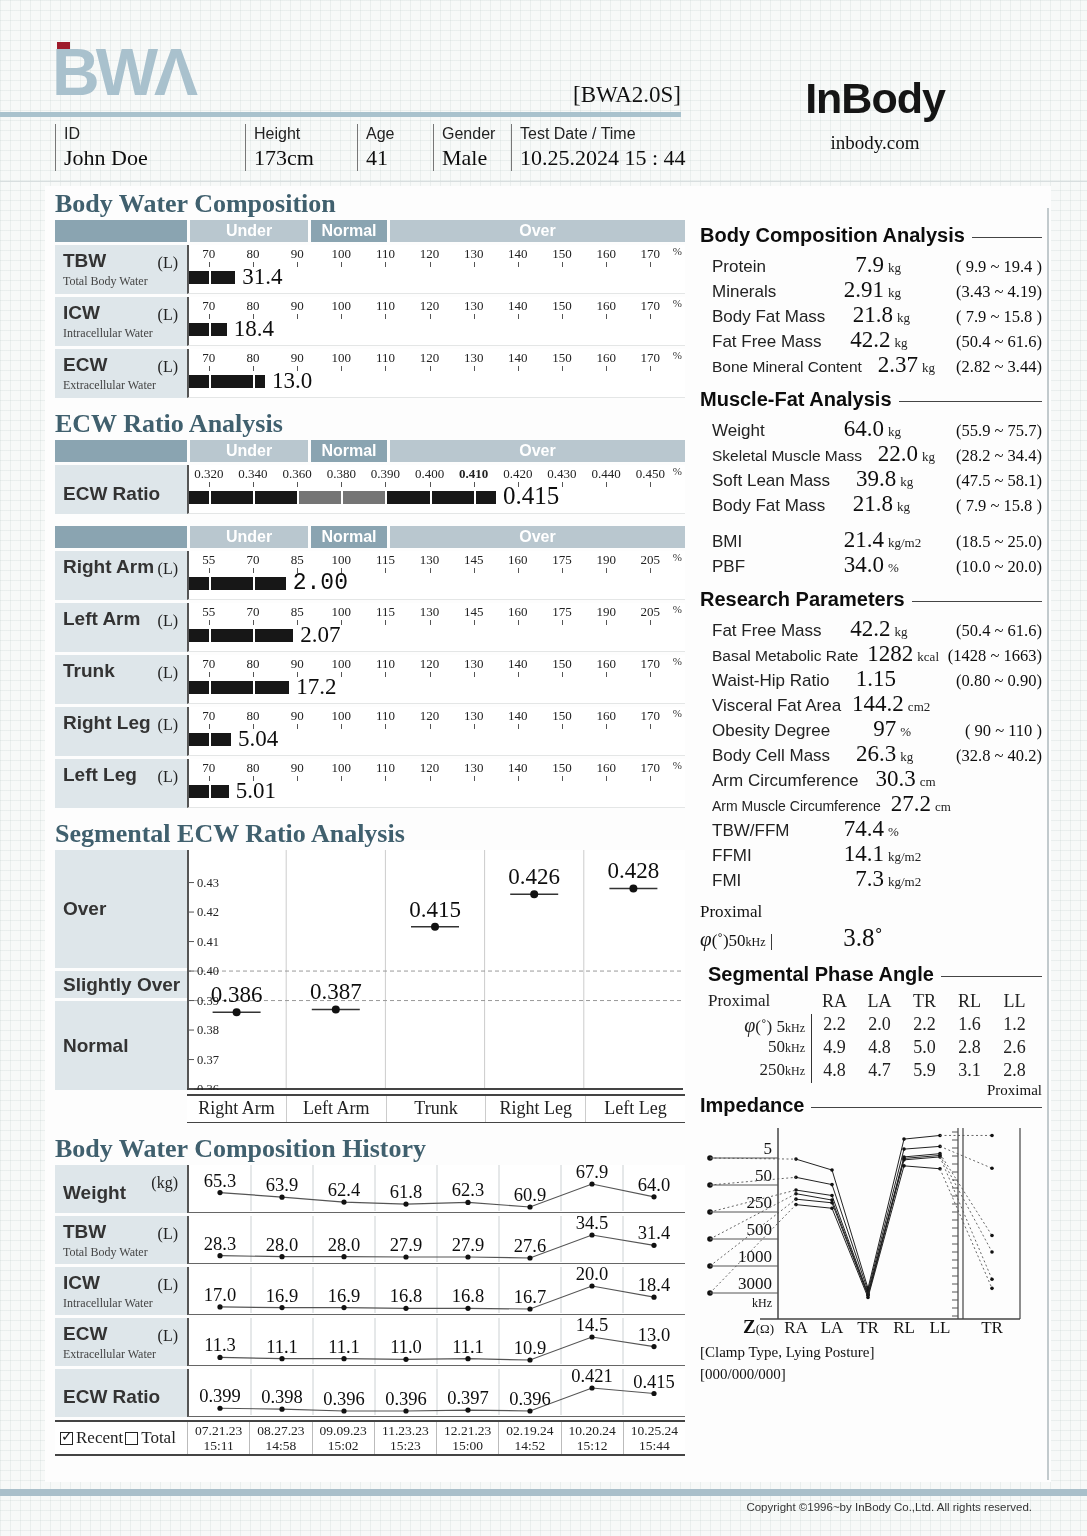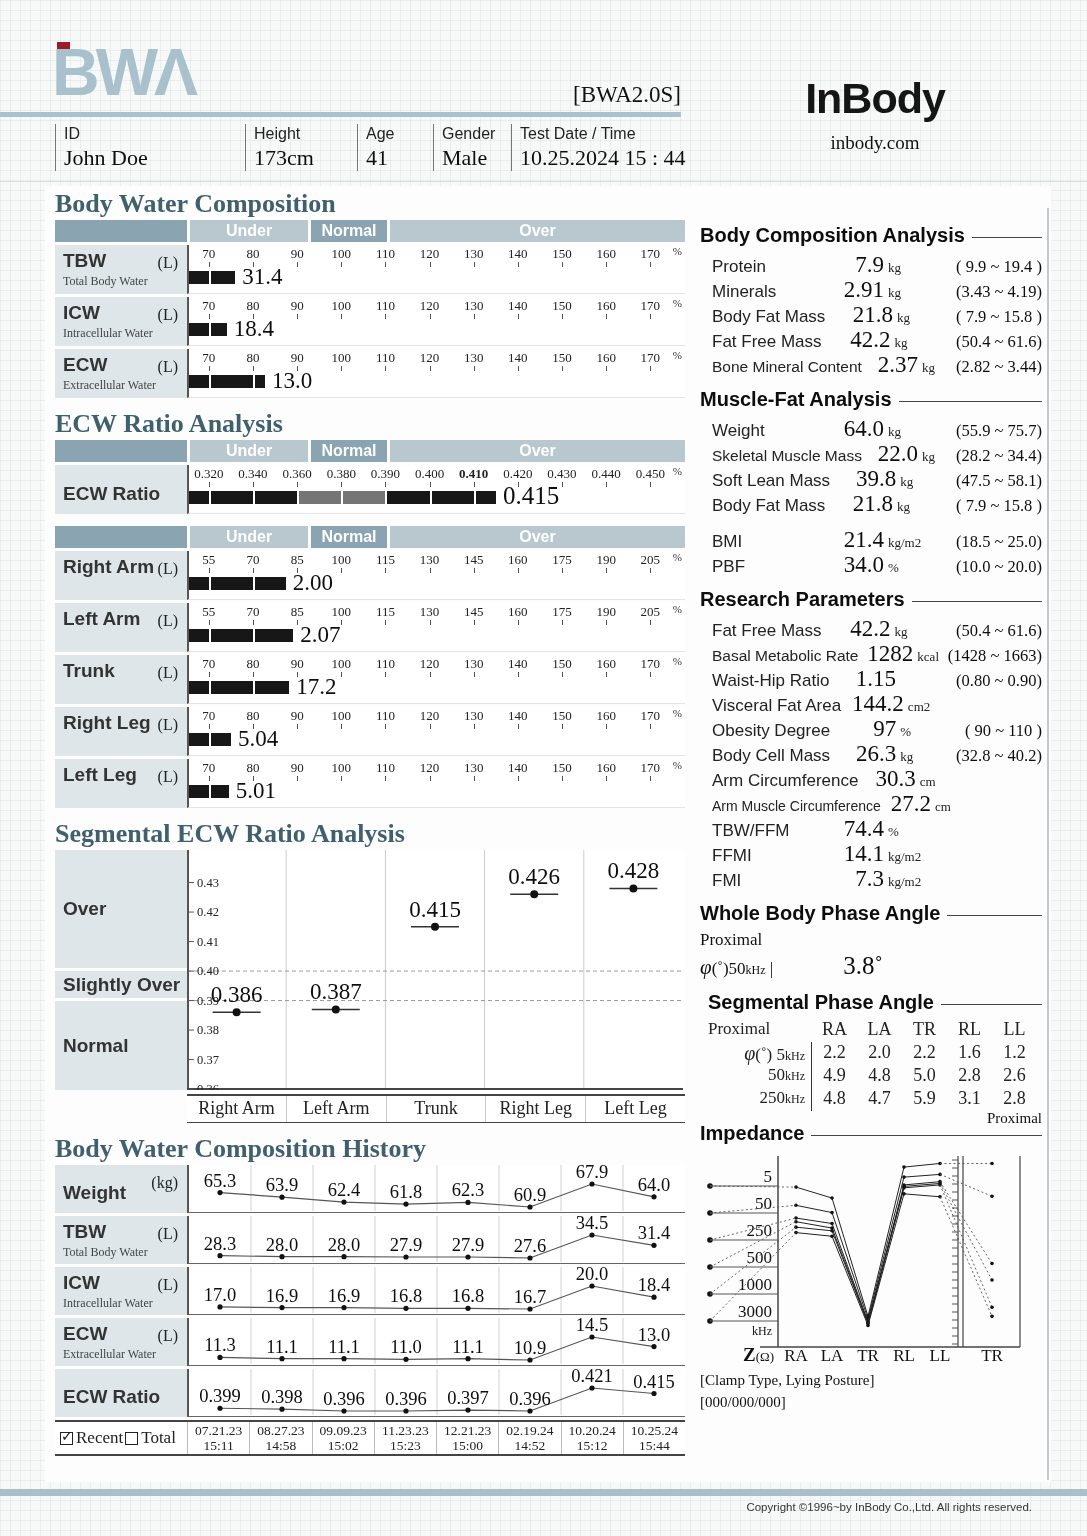--- a/index.html
+++ b/index.html
@@ -336,21 +336,21 @@
               <span class="tick-label" style="left: 75.2%;">175</span>
               <span class="tick-mark" style="left: 75.2%;"></span>
               <span class="tick-label" style="left: 84.1%;">190</span>
               <span class="tick-mark" style="left: 84.1%;"></span>
               <span class="tick-label" style="left: 93%;">205</span>
               <span class="tick-mark" style="left: 93%;"></span>
               <span class="pct">%</span>
               <span class="bar-seg" style="left: 0%; width: 19.5%; background: rgb(23, 23, 23);"></span>
               <span class="bar-gap" style="left: 4%;"></span>
               <span class="bar-gap" style="left: 12.9%;"></span>
-              <span class="bar-value" style="left: calc(19.5% + 7px);">2.00</span>
+              <span class="bar-value" style="left: calc(19.5% + 7px); font-family: Liberation Mono, monospace;">2.00</span>
             </div>
           </div>
           <div class="meas-row">
             <div class="m-label"><span class="m-name">Left Arm</span><span class="m-unit">(L)</span></div>
             <div class="m-bar">
               <span class="tick-label" style="left: 4%;">55</span>
               <span class="tick-mark" style="left: 4%;"></span>
               <span class="tick-label" style="left: 12.9%;">70</span>
               <span class="tick-mark" style="left: 12.9%;"></span>
               <span class="tick-label" style="left: 21.8%;">85</span>
@@ -878,24 +878,20 @@
           <span class="r-range"></span>
         </div>
         <div class="r-row">
           <span class="r-label">FMI</span>
           <span class="r-value">7.3</span>
           <span class="r-unit">kg/m2</span>
           <span class="r-range"></span>
         </div>
       </div>
       <div class="r-section">
-        <div class="r-title-row">
-          <span class="r-title">Whole Body Phase Angle</span>
-          <span class="r-line"></span>
-        </div>
         <div class="phase-proximal">Proximal</div>
         <div class="phase-row">
           <span class="phase-measure"><i>φ</i>(˚)50<span style="font-size: 12px;">kHz</span> |</span>
           <span class="phase-value">3.8˚</span>
         </div>
       </div>
       <div class="r-section">
         <div class="r-title-row" style="margin-left: 8px;">
           <span class="r-title">Segmental Phase Angle</span>
           <span class="r-line"></span>

